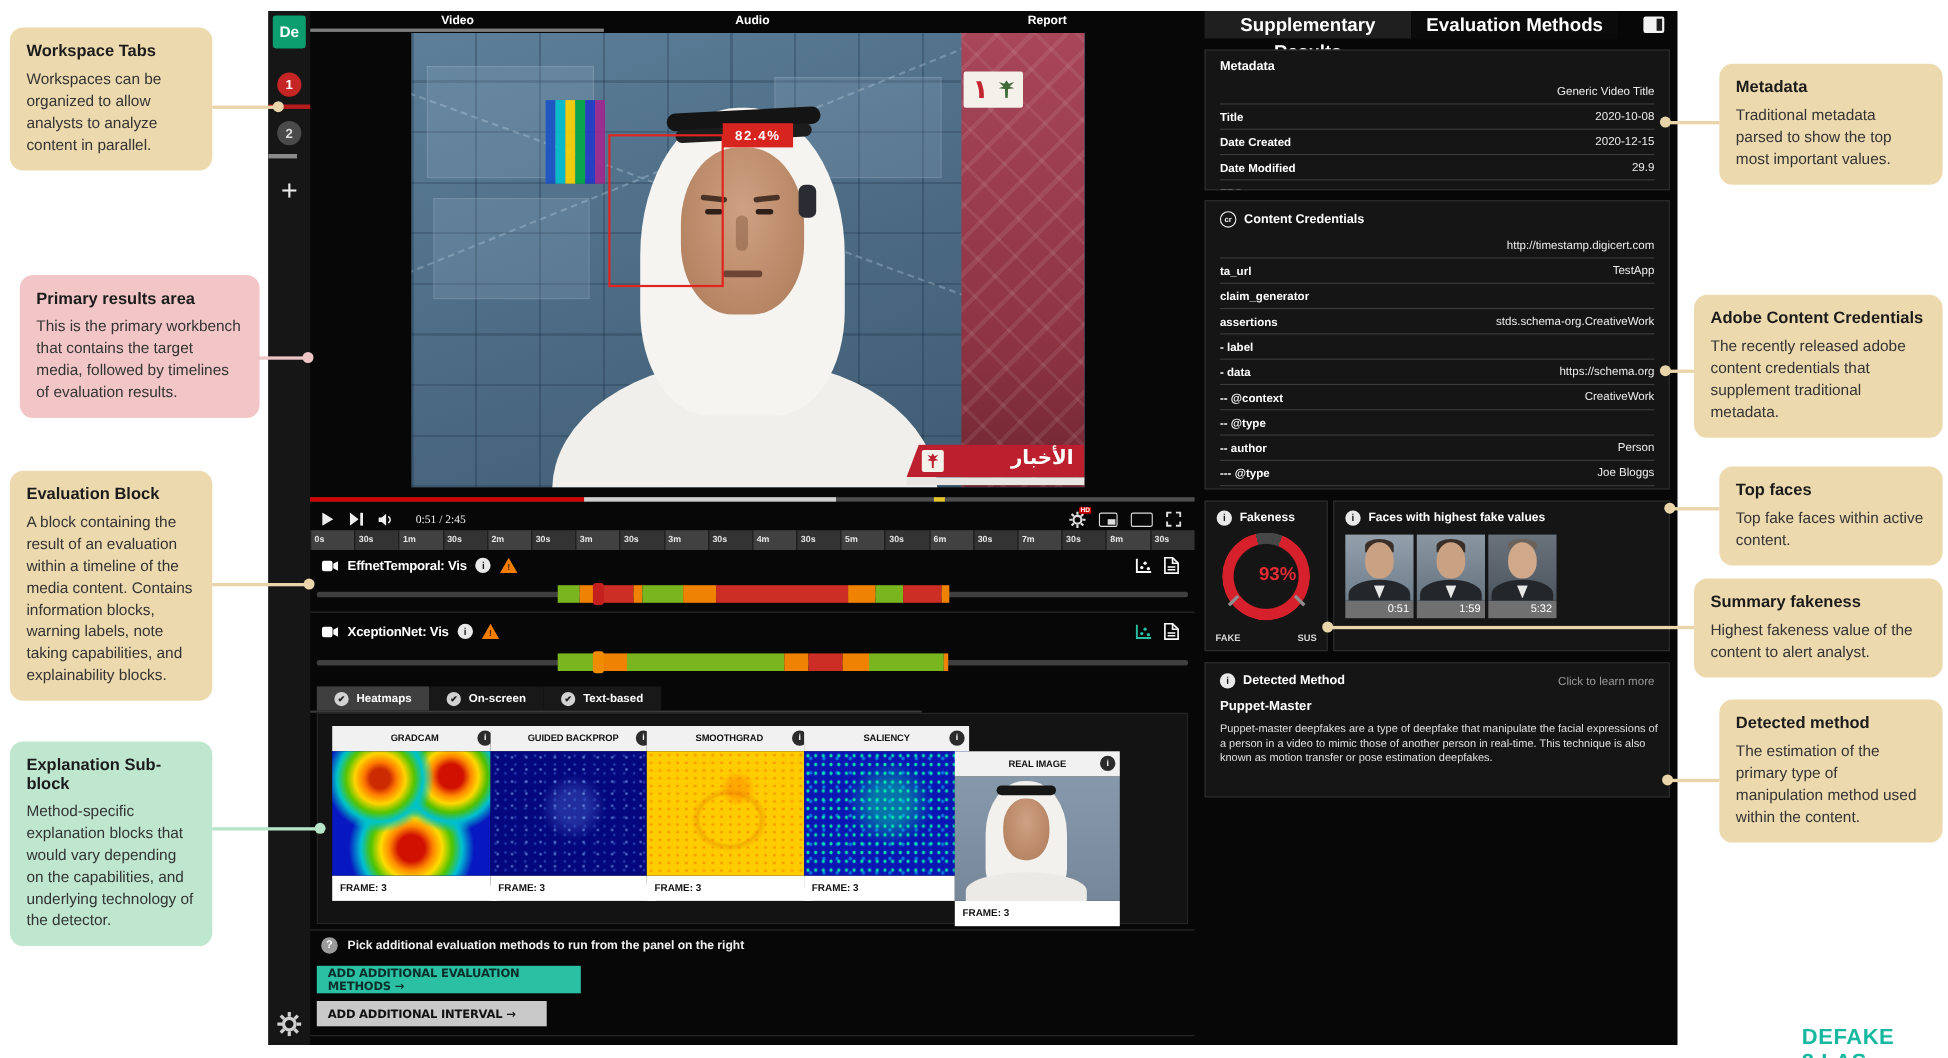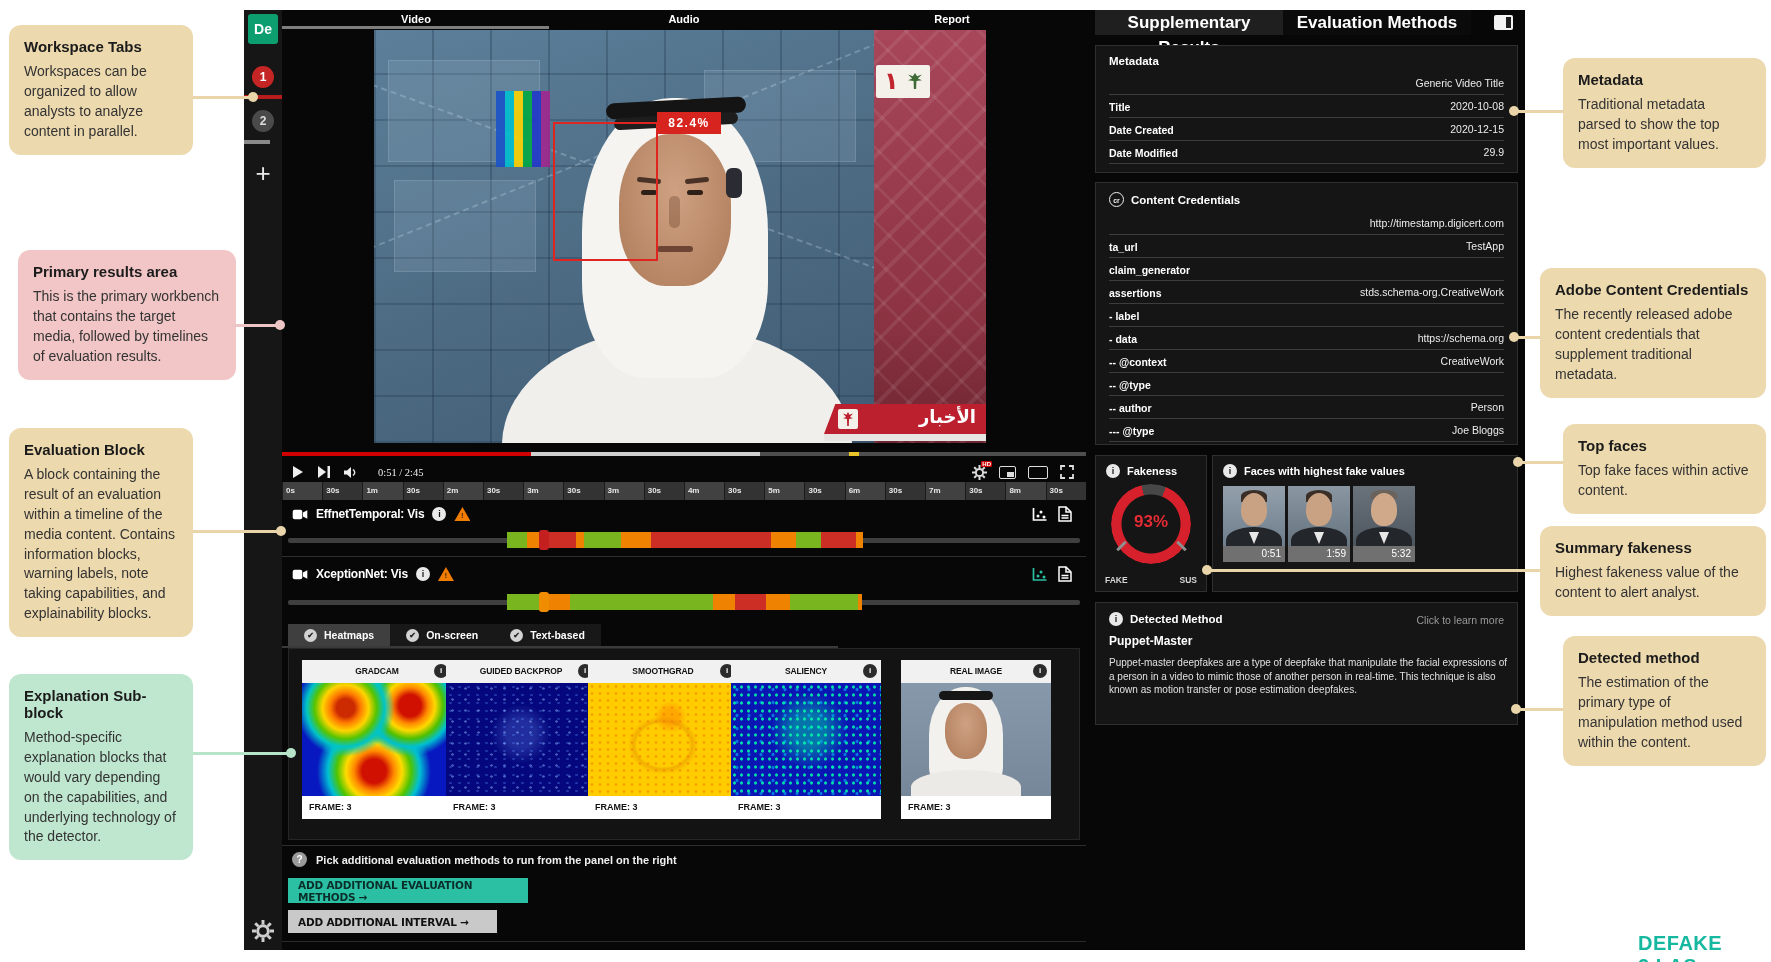--- a/index.html
+++ b/index.html
@@ -175,21 +175,21 @@
           border-bottom:1px solid #3d3d3d;font-size:10.5px;}
   .kv-label{font-weight:bold;color:#fff;margin-top:48px;} .kv-value{color:#ececec;}
   .cred-head{display:flex;align-items:center;gap:7px;margin-bottom:5px;}
   .cr-ic{width:15px;height:15px;border-radius:50%;border:1.5px solid #f0f0f0;color:#f0f0f0;
          font-size:7px;font-weight:bold;line-height:15px;text-align:center;box-sizing:border-box;}
   .icard-head{display:flex;align-items:center;gap:7px;}
   .gauge{position:absolute;left:15px;top:28px;width:80px;height:80px;border-radius:50%;
      background:conic-gradient(from -14deg,#474747 0 36deg,#d6202b 36deg 360deg);
      -webkit-mask:radial-gradient(circle,transparent 0 29px,#000 30px);
      mask:radial-gradient(circle,transparent 0 29px,#000 30px);}
-  .gauge-val{position:absolute;left:15px;top:56px;width:80px;text-align:center;color:#e52b33;
+  .gauge-val{position:absolute;left:15px;top:56px;width:101px;text-align:center;color:#e52b33;
      font-weight:bold;font-size:17px;}
   .gtick{position:absolute;width:3px;height:12px;background:#8f8f8f;}
   .gtick.l{left:24px;top:84px;transform:rotate(45deg);}
   .gtick.r{left:84px;top:84px;transform:rotate(-45deg);}
   .glabel{position:absolute;bottom:6px;color:#d6d6d6;font-weight:bold;font-size:8.5px;}
   .glabel.l{left:9px;} .glabel.r{right:9px;}
   .thumb{position:absolute;top:30px;width:62px;}
   .thumb .face-art{height:60px;position:relative;overflow:hidden;background:linear-gradient(#93a0ac,#6f7e8c);}
   .thumb .head{position:absolute;left:18px;top:7px;width:26px;height:33px;border-radius:50% 50% 45% 45%;background:#c9a284;}
   .thumb .hair{position:absolute;left:18px;top:4px;width:26px;height:12px;border-radius:50% 50% 0 0;background:#3a2e26;}
@@ -484,21 +484,21 @@
         <div class="hcard" style="left:299px;">
           <div class="hhead"><span>SMOOTHGRAD</span><i class="hinfo">i</i></div>
           <div class="himg art-smoothgrad"></div>
           <div class="hfoot">FRAME:  3</div>
         </div>
         <div class="hcard" style="left:442px;">
           <div class="hhead"><span>SALIENCY</span><i class="hinfo">i</i></div>
           <div class="himg art-saliency"></div>
           <div class="hfoot">FRAME:  3</div>
         </div>
-        <div class="hcard" style="left:612px;">
+        <div class="hcard" style="left:579px;margin-top:23px;">
           <div class="hhead"><span>REAL IMAGE</span><i class="hinfo">i</i></div>
           <div class="himg art-real">
             <div class="r-ghutra"></div>
               <div class="r-agal"></div>
               <div class="r-face"></div>
               <div class="r-shirt"></div>
           </div>
           <div class="hfoot">FRAME:  3</div>
         </div>
       </div>

